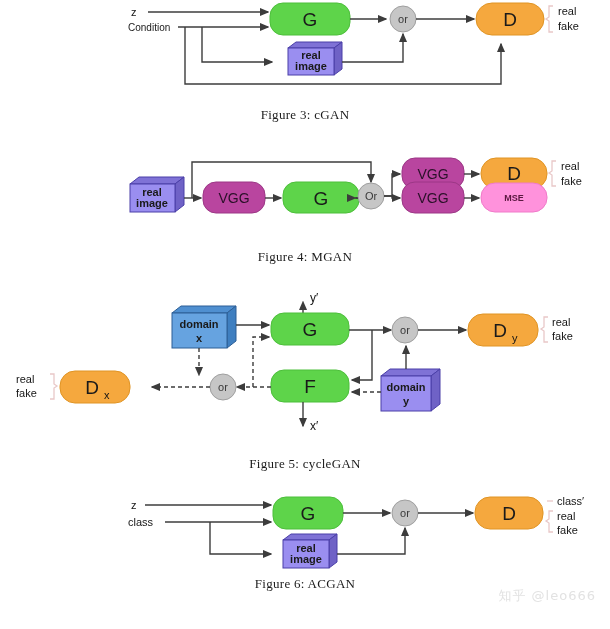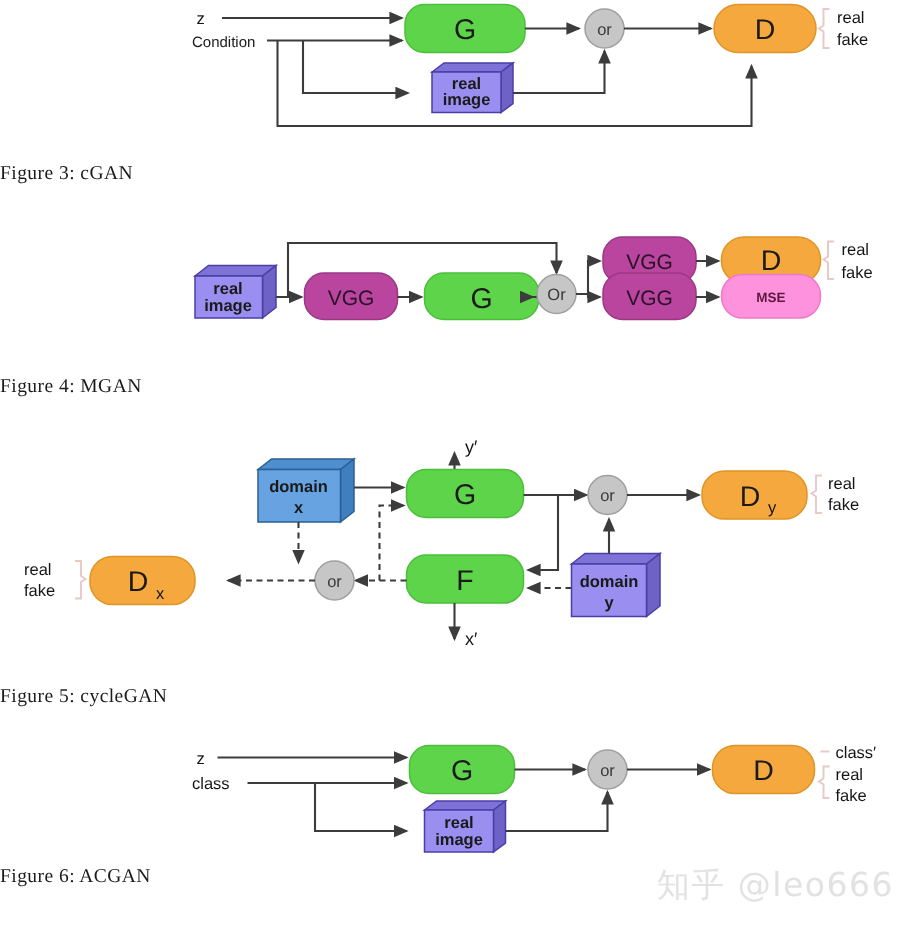--- a/index.html
+++ b/index.html
@@ -6,28 +6,28 @@
   body{
     width:610px;height:629px;
     background:#ffffff;
     font-family:"Liberation Sans", sans-serif;
     position:relative;
     overflow:hidden;
   }
   .fig{position:absolute;left:0;width:610px;}
   svg{display:block;}
   .cap{
-    position:absolute;width:610px;text-align:left;
+    position:absolute;width:610px;text-align:center;
     font-family:"Liberation Serif", serif;
     font-size:13px;color:#1b1b1b;letter-spacing:0.3px;
   }
   .wm{
     position:absolute;right:14px;bottom:24px;
     font-family:"DejaVu Sans", sans-serif;
-    font-size:22px;color:#e2e2e2;letter-spacing:1px;
+    font-size:13px;color:#e2e2e2;letter-spacing:1px;
     user-select:none;
     margin-top:20px;
   }
   text{font-family:"Liberation Sans", sans-serif;}
   .t-big{font-size:19px;fill:#1a1a1a;}
   .t-mid{font-size:11px;fill:#1a1a1a;font-weight:bold;}
   .t-sm{font-size:10px;fill:#1a1a1a;}
   .t-lbl{font-size:11px;fill:#151515;}
   .t-or{font-size:11px;fill:#3a3a3a;}
   .t-vgg{font-size:14px;fill:#2a1028;}

